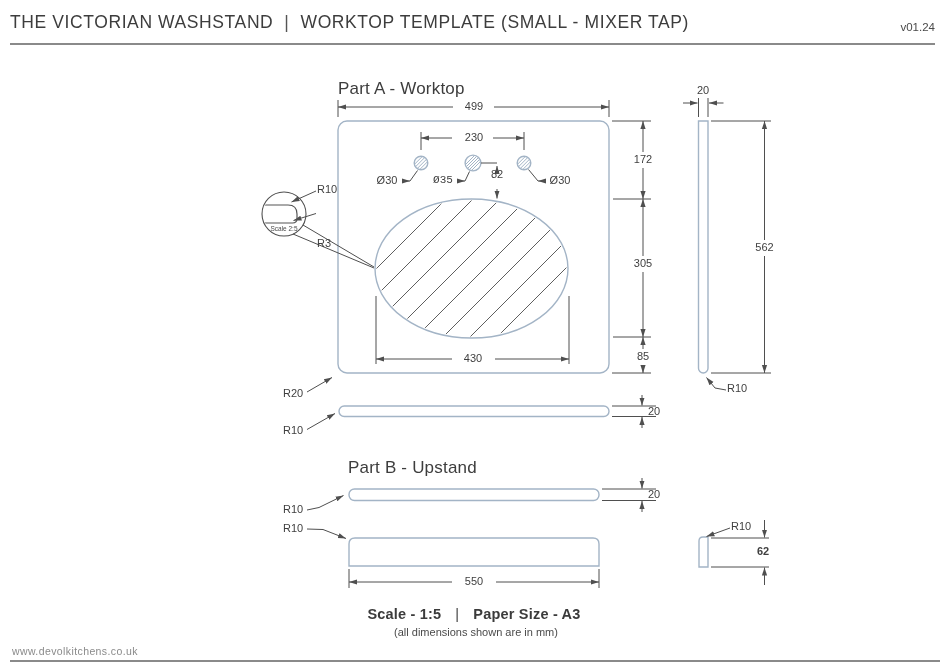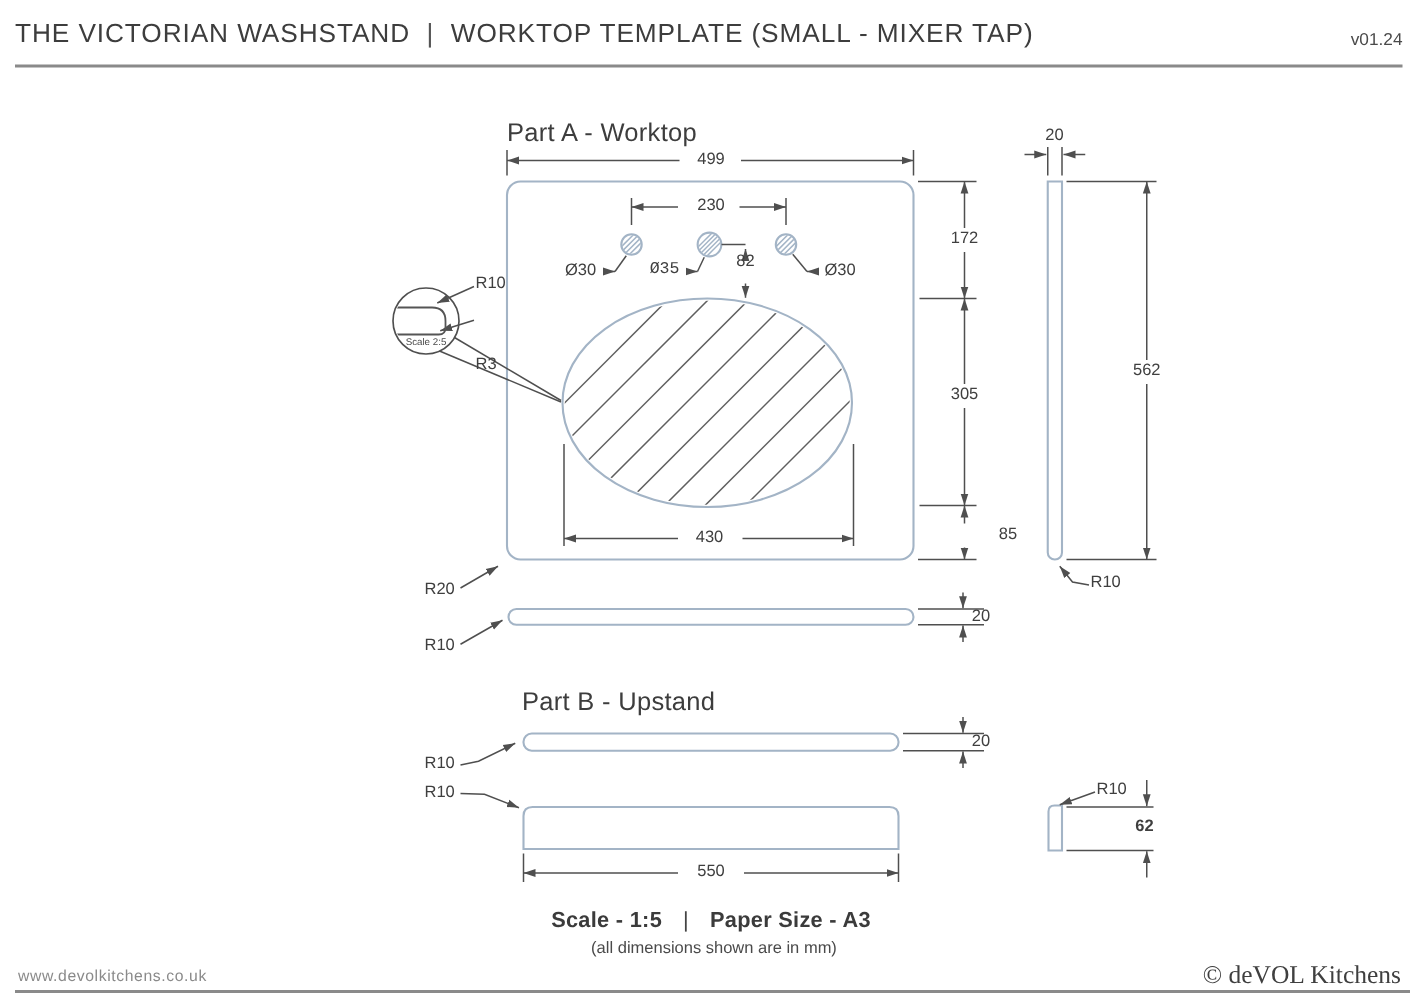--- a/index.html
+++ b/index.html
@@ -208,21 +208,21 @@
 
   <div class="ptitle" style="left:338px; top:79px;">Part A - Worktop</div>
   <div class="dim" style="left:448px; top:100px; width:52px;">499</div>
   <div class="dim" style="left:448px; top:131px; width:52px;">230</div>
   <div class="dim" style="left:371px; top:174px; width:32px;">Ø30</div>
   <div class="dim" style="left:427px; top:174px; width:32px;font-family:Liberation Mono, monospace;">Ø35</div>
   <div class="dim" style="left:544px; top:174px; width:32px;">Ø30</div>
   <div class="dim" style="left:485px; top:168px; width:24px;">82</div>
   <div class="dim" style="left:627px; top:153px; width:32px;">172</div>
   <div class="dim" style="left:627px; top:257px; width:32px;">305</div>
-  <div class="dim" style="left:656px; top:350px; width:32px;">85</div>
+  <div class="dim" style="left:627px; top:350px; width:32px;">85</div>
   <div class="dim" style="left:453px; top:352px; width:40px;">430</div>
   <div class="dim" style="left:691px; top:84px; width:24px;">20</div>
   <div class="dim" style="left:748px; top:241px; width:33px;">562</div>
   <div class="rlab" style="left:727px; top:382px;">R10</div>
   <div class="rlab" style="left:283px; top:387px;">R20</div>
   <div class="rlab" style="left:283px; top:424px;">R10</div>
   <div class="dim" style="left:643px; top:405px; width:22px;">20</div>
 
   <div class="rlab" style="left:317px; top:183px;">R10</div>
   <div class="rlab" style="left:317px; top:206px;margin-top:31px;">R3</div>
@@ -234,16 +234,15 @@
   <div class="rlab" style="left:283px; top:522px;">R10</div>
   <div class="dim" style="left:454px; top:575px; width:40px;">550</div>
   <div class="rlab" style="left:731px; top:520px;">R10</div>
   <div class="dim" style="left:750px; top:545px; width:26px;font-weight:bold;">62</div>
 
   <div class="scaleline">
     <span>Scale - 1:5</span><span class="fsep">|</span><span>Paper Size - A3</span>
   </div>
   <div class="dimnote">(all dimensions shown are in mm)</div>
   <div class="weburl">www.devolkitchens.co.uk</div>
-  <div class="copyright">© deVOL Kitchens</div>
   <div class="rule-bottom"></div>
 
 </div>
 
 </body></html>

